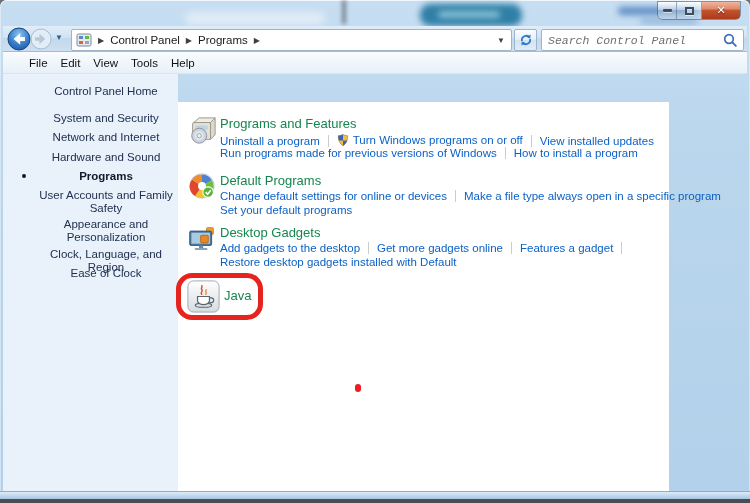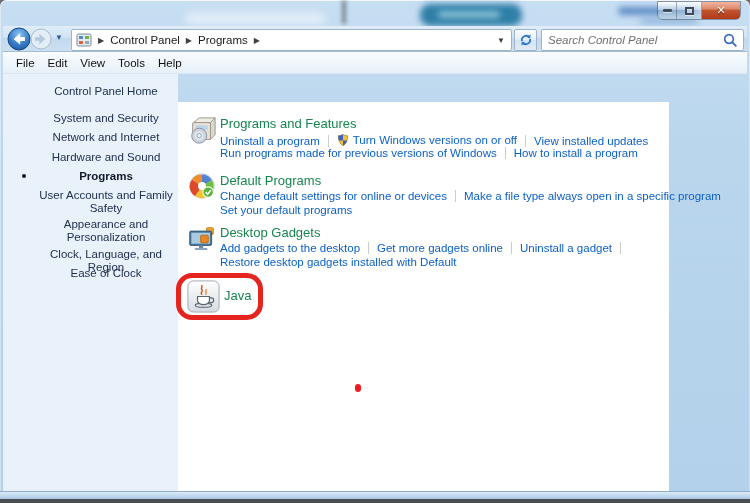--- a/index.html
+++ b/index.html
@@ -46,28 +46,28 @@
     border:1px solid #9db4ca; border-radius:2px; display:flex; align-items:center; padding:0 4px; }
   .crumb-arrow { font-size:8px; color:#404040; margin:0 6px; }
   .crumb { font-size:11.5px; color:#1a1a1a; white-space:nowrap; }
   .addr-dropdown { margin-left:auto; font-size:8px; color:#404040; padding-right:2px; }
   .refresh-button { position:absolute; left:514px; top:29px; width:23px; height:22px;
     background:linear-gradient(180deg,#fbfdfe,#e4eef7 50%,#d3e3f0 51%,#e0ecf6); border:1px solid #9db4ca; border-radius:2px;
     display:flex; align-items:center; justify-content:center; }
   .searchbox { position:absolute; left:541px; top:29px; width:203px; height:22px; background:#fff;
     border:1px solid #9db4ca; border-radius:2px; display:flex; align-items:center; }
   .searchbox input { flex:1; border:none; outline:none; height:32px; padding:0 4px 0 6px;
-    font-family:Liberation Sans, sans-serif; font-size:11.5px; background:transparent; }
+    font-family:Liberation Mono, monospace; font-size:11.5px; background:transparent; }
   .searchbox input::placeholder { color:#6f6f6f; font-style:italic; }
   .search-icon-wrap { padding:0 6px 0 2px; display:flex; align-items:center; }
 
   
   .menubar { position:absolute; left:3px; top:52px; width:744px; height:22px;
     background:linear-gradient(180deg,#fafcfe 0%,#eef5fb 60%,#e7f0f9 100%);
-    border-bottom:1px solid #d9e6f2; display:flex; align-items:center; padding-left:13px; column-gap:13px; }
+    border-bottom:1px solid #d9e6f2; display:flex; align-items:center; padding-left:26px; column-gap:13px; }
   .menu-item { font-size:11.5px; color:#111; }
 
   
   .sidebar { position:absolute; left:3px; top:74px; width:175px; height:417px; background:#e9f2fb;text-align:center; }
   .side-item { position:absolute; left:30px; width:146px; font-size:11.5px; color:#20304f; line-height:12.5px; cursor:pointer; }
   .side-item.active { font-weight:bold; color:#10182a; }
   .side-bullet { position:absolute; left:-11px; top:4px; width:4px; height:4px; border-radius:50%; background:#10182a; }
 
   
   .content { position:absolute; left:178px; top:74px; width:491px; height:417px; background:#fff;margin-top:28px; }
@@ -213,21 +213,21 @@
       <span class="task-link">Uninstall a program</span>
       <span class="sep"></span>
       <span class="task-link">
         <span class="shield-wrap">
           <svg width="12" height="14" viewBox="0 0 14 15">
             <path d="M1.5 2.5 C4 2.5 6 1.8 7 0.8 C8 1.8 10 2.5 12.5 2.5 C12.5 8 11 12 7 14.2 C3 12 1.5 8 1.5 2.5 Z" fill="#f3c03a" stroke="#8c6d16" stroke-width="0.6"></path>
             <path d="M7 0.8 C6 1.8 4 2.5 1.5 2.5 C1.5 4.6 1.7 6.5 2.3 8 L7 8 Z" fill="#3a62c0"></path>
             <path d="M7 8 L11.7 8 C10.8 10.7 9.4 12.9 7 14.2 Z" fill="#3a62c0"></path>
           </svg>
         </span>
-        <span>Turn Windows versions on or off</span>
+        <span>Turn Windows programs on or off</span>
       </span>
       <span class="sep"></span>
       <span class="task-link">View installed updates</span>
     </div>
     <div class="link-row" style="top:45px">
       <span class="task-link">Run programs made for previous versions of Windows</span>
       <span class="sep"></span>
       <span class="task-link">How to install a program</span>
     </div>
 
@@ -263,21 +263,21 @@
         <rect x="13" y="23" width="5" height="3" fill="#6a87a0"></rect>
         <rect x="8" y="26" width="15" height="2.5" rx="1" fill="#8aa5bb"></rect>
       </svg>
     </div>
     <div class="section-title" style="top:123px">Desktop Gadgets</div>
     <div class="link-row" style="top:140px">
       <span class="task-link">Add gadgets to the desktop</span>
       <span class="sep"></span>
       <span class="task-link">Get more gadgets online</span>
       <span class="sep"></span>
-      <span class="task-link">Uninstall a gadget</span>
+      <span class="task-link">Features a gadget</span>
       <span class="sep"></span>
     </div>
     <div class="link-row" style="top:154px">
       <span class="task-link">Restore desktop gadgets installed with Default</span>
     </div>
 
     <div class="section-icon" style="left:9px; top:178px">
       <svg width="33" height="33" viewBox="0 0 36 36">
         <defs>
             <linearGradient id="jg" x1="0" y1="0" x2="0" y2="1">

